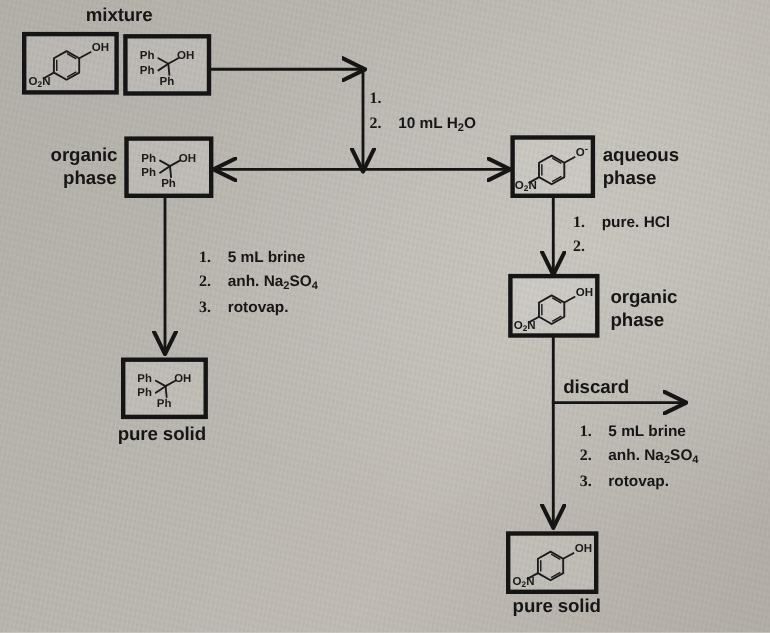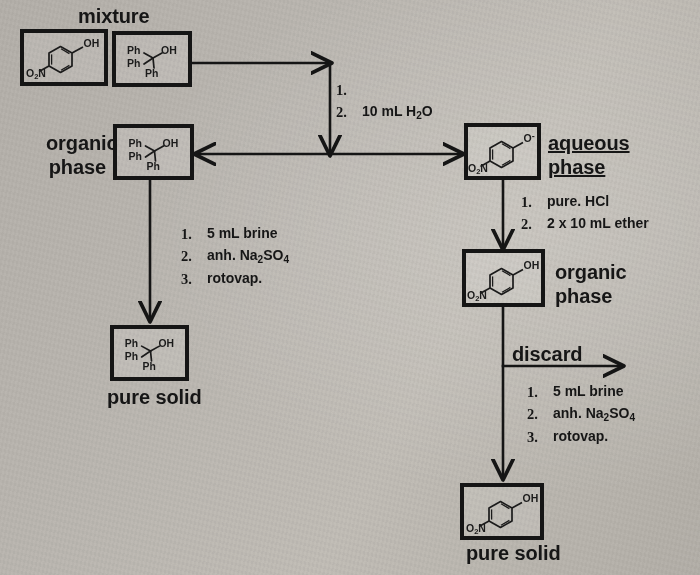--- a/index.html
+++ b/index.html
@@ -38,21 +38,21 @@
   .box {
     position: absolute;
     border: 4px solid #151515;
     background: rgba(255,255,255,0.10);
     box-sizing: border-box;
   }
 
   
   .lbl {
     position: absolute;
-    font-size: 20px;
+    font-size: 17px;
     font-weight: 700;
     line-height: 1.22;
     color: #161616;
     white-space: pre;
     letter-spacing: -0.1px;
   }
 
   
   .steps {
     position: absolute;
@@ -110,21 +110,21 @@
 
       <path d="M503,366 L622,366" marker-end="url(#ah)"></path>
     </g>
   </svg>
 
   <div class="lbl" style="left:78px; top:4px;">mixture</div>
 
 
   <div class="lbl" style="left:46px; top:131px; text-align:right; width:60px;">organic<br>phase</div>
 
-  <div class="lbl" style="left:548px; top:131px;text-decoration:underline;">aqueous<br>phase</div>
+  <div class="lbl" style="left:548px; top:131px;">aqueous<br>phase</div>
 
   <div class="lbl" style="left:555px; top:260px;">organic<br>phase</div>
 
   <div class="lbl" style="left:107px; top:385px;">pure solid</div>
 
   <div class="lbl" style="left:466px; top:541px;">pure solid</div>
 
   <div class="lbl" style="left:512px; top:342px;">discard</div>
 
   <div class="steps" style="left:336px; top:79px;">
@@ -137,21 +137,20 @@
       </div>
     </div>
 
   <div class="steps" style="left:521px; top:191px;">
       <div class="row">
         <span class="num">1.</span>
         <span class="txt">pure. HCl</span>
       </div>
       <div class="row">
         <span class="num">2.</span>
-        <span class="txt">2 x 10 mL ether</span>
       </div>
     </div>
 
   <div class="steps" style="left:181px; top:223px;">
       <div class="row">
         <span class="num">1.</span>
         <span class="txt">5 mL brine</span>
       </div>
       <div class="row">
         <span class="num">2.</span>

